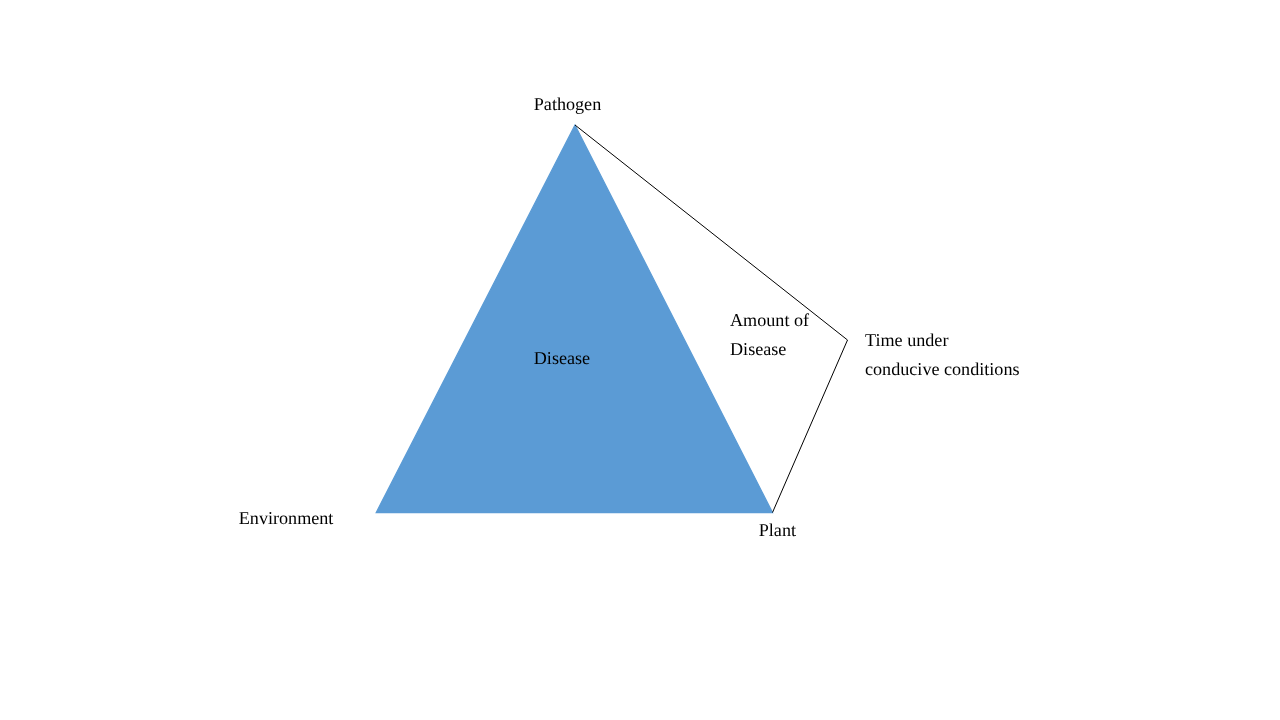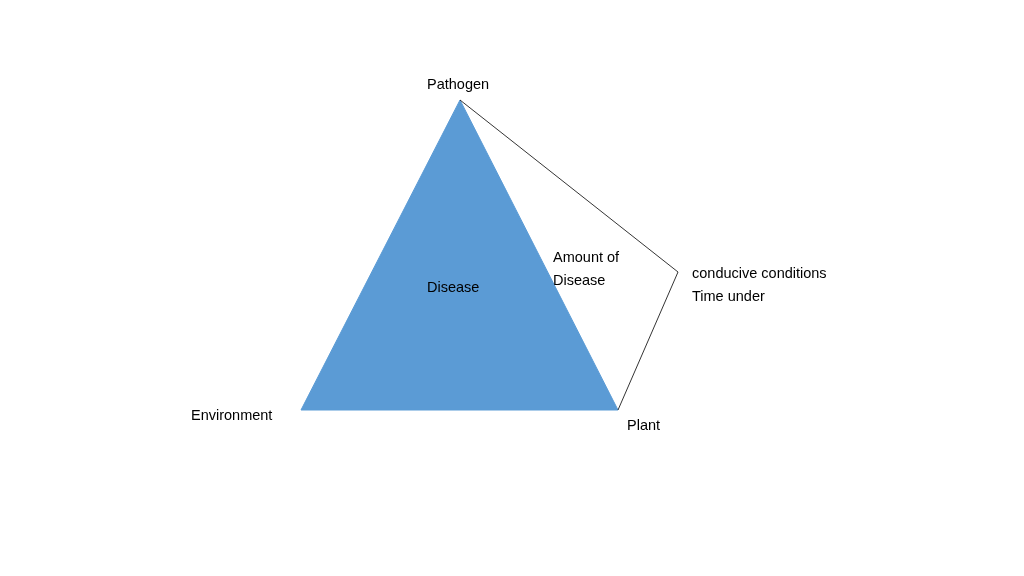--- a/index.html
+++ b/index.html
@@ -1,31 +1,31 @@
 <!DOCTYPE html>
 <html><head>
 <meta charset="utf-8">
 <style>
   html, body { margin:0; padding:0; background:#ffffff; }
   body { width:1024px; height:576px; position:relative; overflow:hidden; font-family:"Liberation Sans", sans-serif; }
   svg { position:absolute; left:0; top:0; }
-  .lbl { position:absolute; font-size:15px; color:#000; line-height:23px; white-space:nowrap; font-family:Liberation Sans, sans-serif; font-size:14.5px; }
+  .lbl { position:absolute; font-size:15px; color:#000; line-height:23px; white-space:nowrap; font-family:Liberation Serif, serif; font-size:14.5px; }
 </style>
 </head>
 <body>
 
 <svg width="1024" height="576">
   <polygon points="460,100 301,410 618,410" fill="#5B9BD5" stroke="#5B9BD5" stroke-width="1"></polygon>
   <polyline points="460,100 678,272 618,410" fill="none" stroke="#000" stroke-width="0.8"></polyline>
 </svg>
 
 <div class="lbl" style="left:427px;top:73px;">Pathogen</div>
 <div class="lbl" style="left:191px;top:404px;">Environment</div>
-<div class="lbl" style="left:627px;top:414px;">Plant</div>
+<div class="lbl" style="left:607px;top:414px;">Plant</div>
 <div class="lbl" style="left:427px;top:276px;">Disease</div>
-<div class="lbl" style="left:553px;top:246px;">
+<div class="lbl" style="left:584px;top:246px;">
   <div>Amount of</div>
   <div>Disease</div>
 </div>
 <div class="lbl" style="left:692px;top:262px;">
+  <div>Time under</div>
   <div>conducive conditions</div>
-  <div>Time under</div>
 </div>
 
 </body></html>

